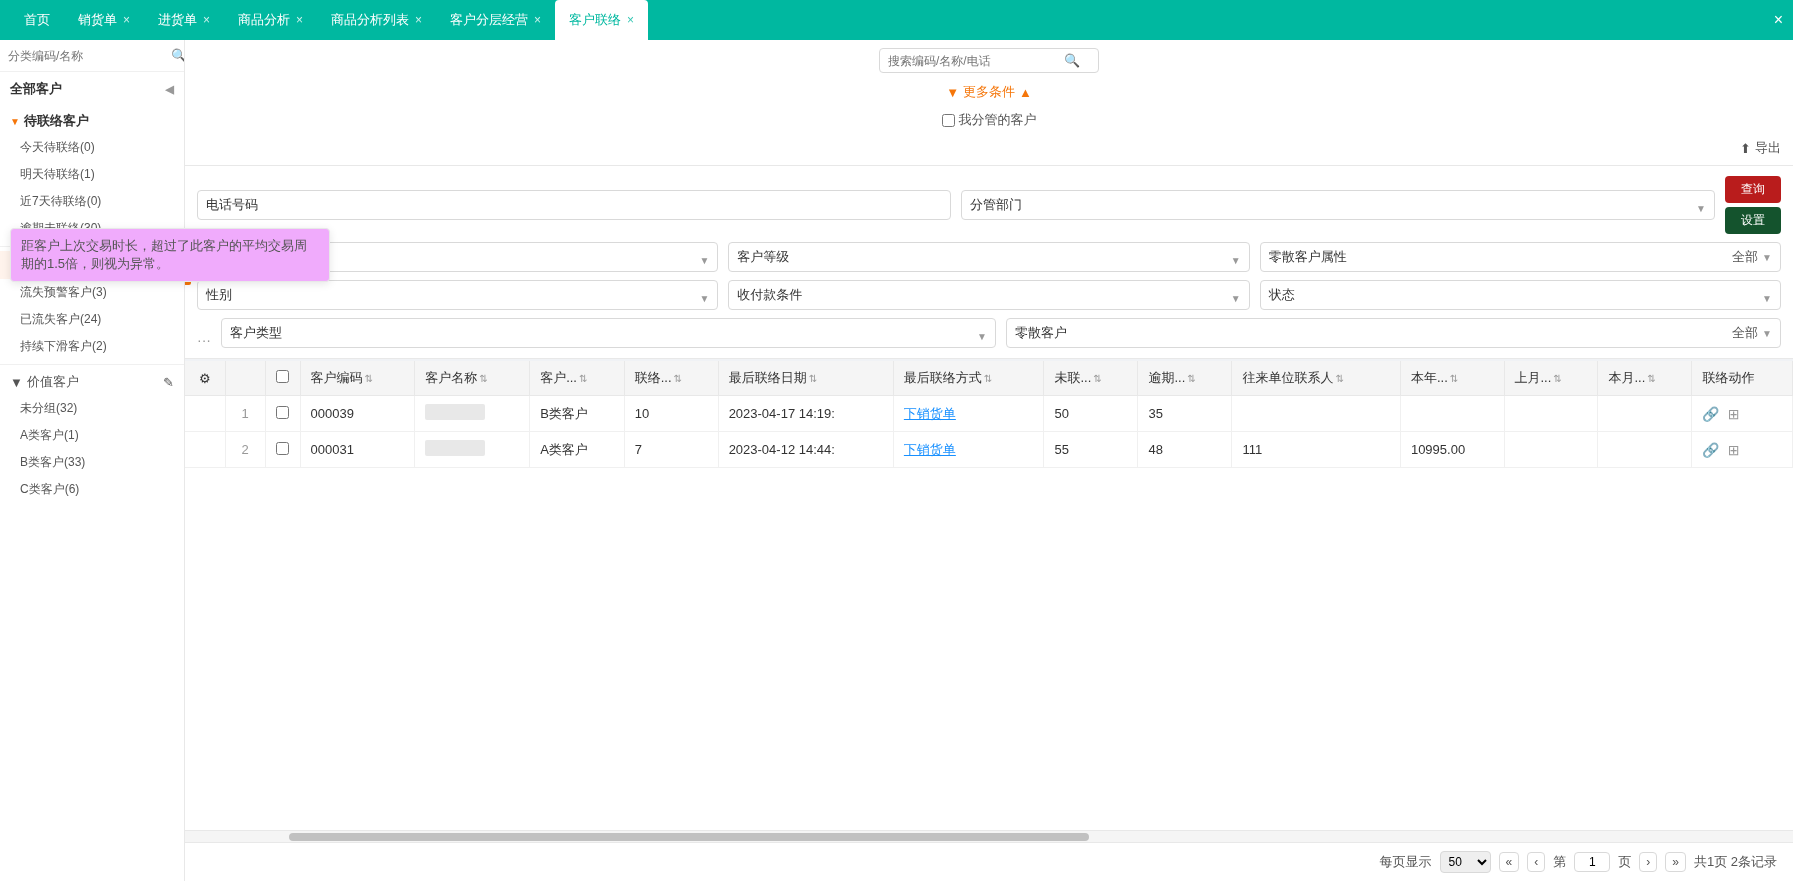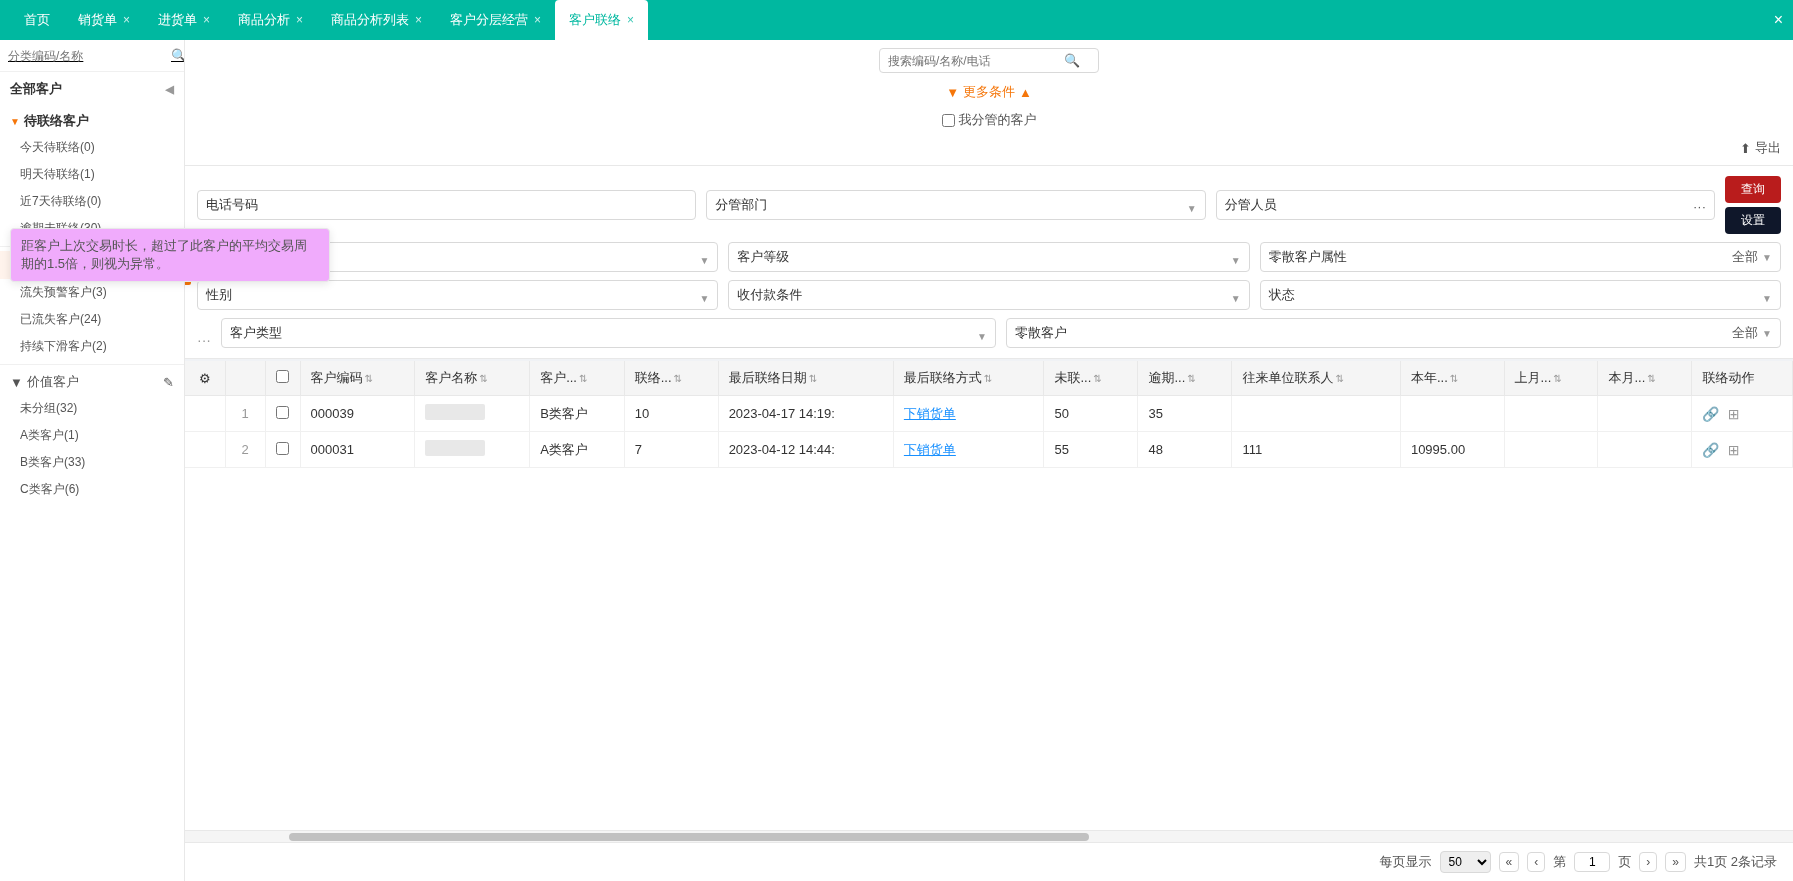--- a/index.html
+++ b/index.html
@@ -60,21 +60,20 @@
       flex-direction: column;
       overflow-y: auto;
       flex-shrink: 0;
     }
     .sidebar-search {
       padding: 8px;
       border-bottom: 1px solid #f0f0f0;
       display: flex;
       align-items: center;
       gap: 8px;
-      text-decoration: underline;
     }
     .sidebar-search input {
       flex: 1;
       border: none;
       outline: none;
       font-size: 12px;
       color: #999;
     }
     .sidebar-search .search-icon {
       color: #999;
@@ -239,21 +238,21 @@
     .btn-query {
       background: #b91c1c;
       color: white;
       border: none;
       border-radius: 4px;
       padding: 5px 16px;
       cursor: pointer;
       font-size: 12px;
     }
     .btn-settings {
-      background: #0f172a;
+      background: #14532d;
       color: white;
       border: none;
       border-radius: 4px;
       padding: 5px 16px;
       cursor: pointer;
       font-size: 12px;
     }
     .filter-dots {
       color: #999;
       cursor: pointer;
@@ -496,24 +495,20 @@
     </div>
 
     <div class="advanced-filter">
       <div class="filter-row">
         <div class="filter-field filter-field-narrow">
           <span class="field-label">电话号码</span>
         </div>
         <div class="filter-field filter-field-narrow">
           <span class="field-label">分管部门</span>
           <span class="dropdown-icon">▼</span>
-        </div>
-        <div class="filter-field filter-field-narrow">
-          <span class="field-label">分管人员</span>
-          <span>···</span>
         </div>
         <div class="action-buttons">
           <button class="btn-query">查询</button>
           <button class="btn-settings">设置</button>
         </div>
       </div>
       <div class="filter-row">
         <div class="filter-field filter-field-narrow">
           <span class="field-label">客户价格等级</span>
           <span class="dropdown-icon">▼</span>

